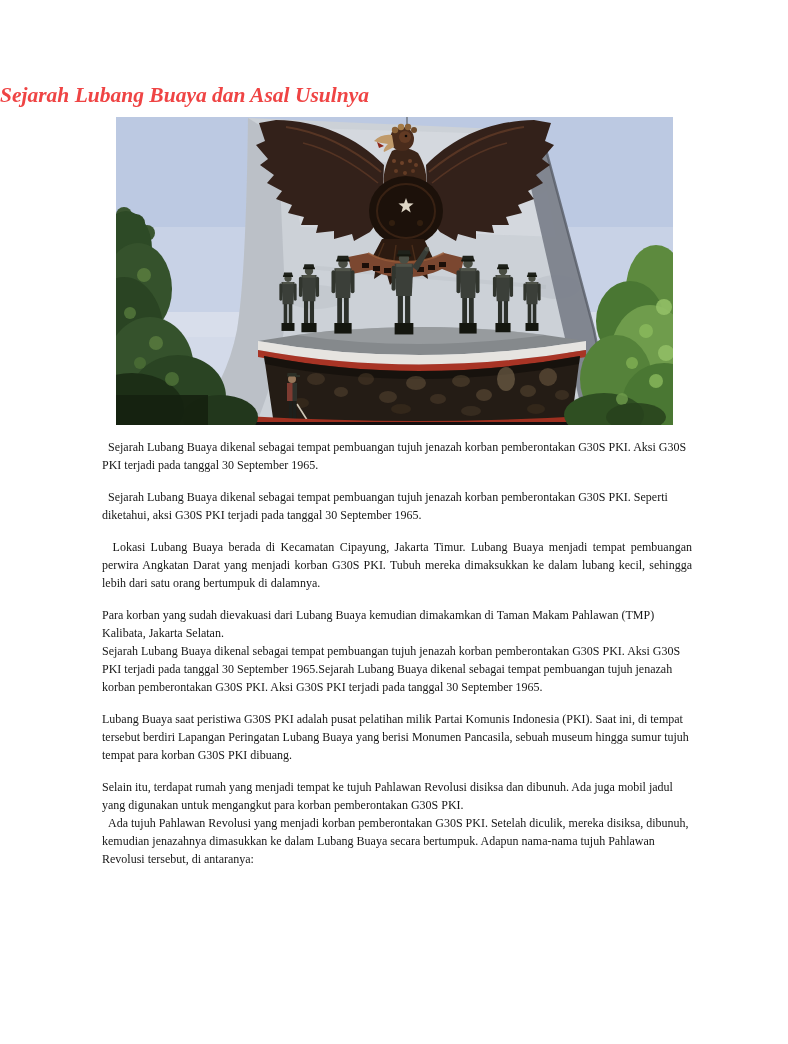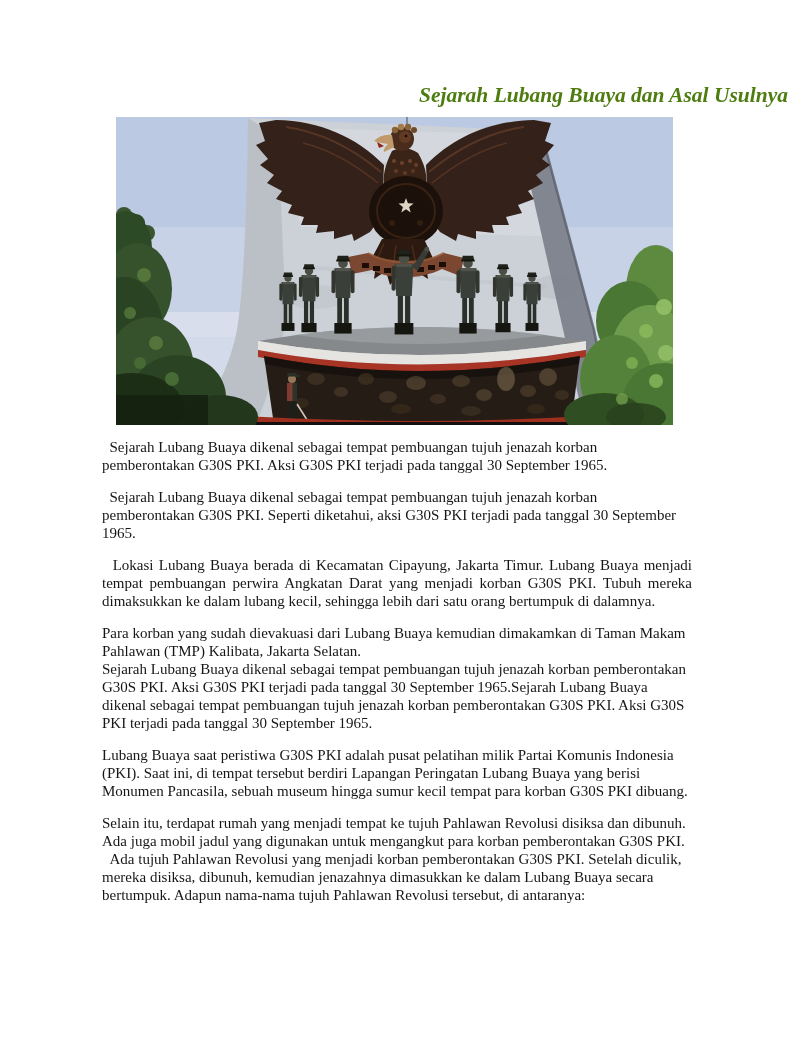--- a/index.html
+++ b/index.html
@@ -1,24 +1,24 @@
 <!DOCTYPE html>
 <html><head>
 <meta charset="utf-8">
 <style>
   html,body{margin:0;padding:0;background:#ffffff;}
   body{width:788px;height:1044px;overflow:hidden;
        font-family:"Liberation Serif","DejaVu Serif",serif;color:#161616;}
   .page{position:relative;width:788px;height:1044px;background:#fff;}
-  h1.title{margin:0;padding-top:83px;text-align:right;
-           font-size:21.5px;line-height:25px;font-weight:bold;font-style:italic;color:#4d7c0f;}
+  h1.title{margin:0;padding-top:83px;text-align:left;
+           font-size:21.5px;line-height:25px;font-weight:bold;font-style:italic;color:#ef4444;}
   figure.photo{margin:9px auto 0;width:557px;height:308px;overflow:hidden;padding:0;
                position:relative;background:#bcc9e2;}
   figure.photo svg{display:block;}
-  .body-text{margin:13px 96px 0 102px;font-size:15px;line-height:18px;}
+  .body-text{margin:13px 96px 0 102px;font-size:12px;line-height:18px;}
   .body-text p{margin:0 0 14px 0;white-space:pre-wrap;}
   .body-text p.justify{text-align:justify;}
 </style>
 </head>
 <body>
 
 <div class="page">
 
   <h1 class="title">Sejarah Lubang Buaya dan Asal Usulnya</h1>
 
@@ -213,18 +213,18 @@
       </g>
     </svg>
   </figure>
 
   <div class="body-text">
     <p>  Sejarah Lubang Buaya dikenal sebagai tempat pembuangan tujuh jenazah korban pemberontakan G30S PKI. Aksi G30S PKI terjadi pada tanggal 30 September 1965.</p>
     <p>  Sejarah Lubang Buaya dikenal sebagai tempat pembuangan tujuh jenazah korban pemberontakan G30S PKI. Seperti diketahui, aksi G30S PKI terjadi pada tanggal 30 September 1965.</p>
     <p class="justify">  Lokasi Lubang Buaya berada di Kecamatan Cipayung, Jakarta Timur. Lubang Buaya menjadi tempat pembuangan perwira Angkatan Darat yang menjadi korban G30S PKI. Tubuh mereka dimaksukkan ke dalam lubang kecil, sehingga lebih dari satu orang bertumpuk di dalamnya.</p>
     <p>Para korban yang sudah dievakuasi dari Lubang Buaya kemudian dimakamkan di Taman Makam Pahlawan (TMP) Kalibata, Jakarta Selatan.
 Sejarah Lubang Buaya dikenal sebagai tempat pembuangan tujuh jenazah korban pemberontakan G30S PKI. Aksi G30S PKI terjadi pada tanggal 30 September 1965.Sejarah Lubang Buaya dikenal sebagai tempat pembuangan tujuh jenazah korban pemberontakan G30S PKI. Aksi G30S PKI terjadi pada tanggal 30 September 1965.</p>
-    <p>Lubang Buaya saat peristiwa G30S PKI adalah pusat pelatihan milik Partai Komunis Indonesia (PKI). Saat ini, di tempat tersebut berdiri Lapangan Peringatan Lubang Buaya yang berisi Monumen Pancasila, sebuah museum hingga sumur kecil tempat para korban G30S PKI dibuang.</p>
+    <p>Lubang Buaya saat peristiwa G30S PKI adalah pusat pelatihan milik Partai Komunis Indonesia (PKI). Saat ini, di tempat tersebut berdiri Lapangan Peringatan Lubang Buaya yang berisi Monumen Pancasila, sebuah museum hingga sumur tujuh tempat para korban G30S PKI dibuang.</p>
     <p>Selain itu, terdapat rumah yang menjadi tempat ke tujuh Pahlawan Revolusi disiksa dan dibunuh. Ada juga mobil jadul yang digunakan untuk mengangkut para korban pemberontakan G30S PKI.
   Ada tujuh Pahlawan Revolusi yang menjadi korban pemberontakan G30S PKI. Setelah diculik, mereka disiksa, dibunuh, kemudian jenazahnya dimasukkan ke dalam Lubang Buaya secara bertumpuk. Adapun nama-nama tujuh Pahlawan Revolusi tersebut, di antaranya:</p>
   </div>
 
 </div>
 
 </body></html>

